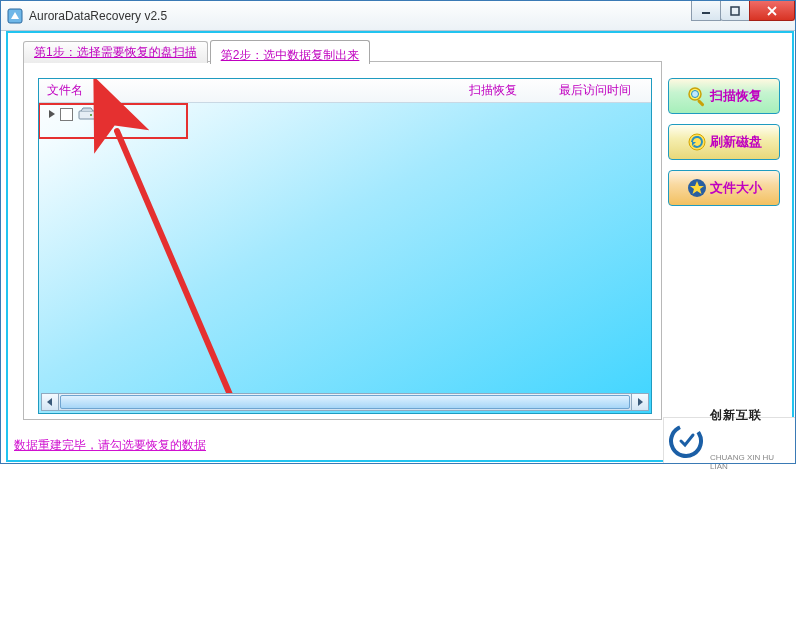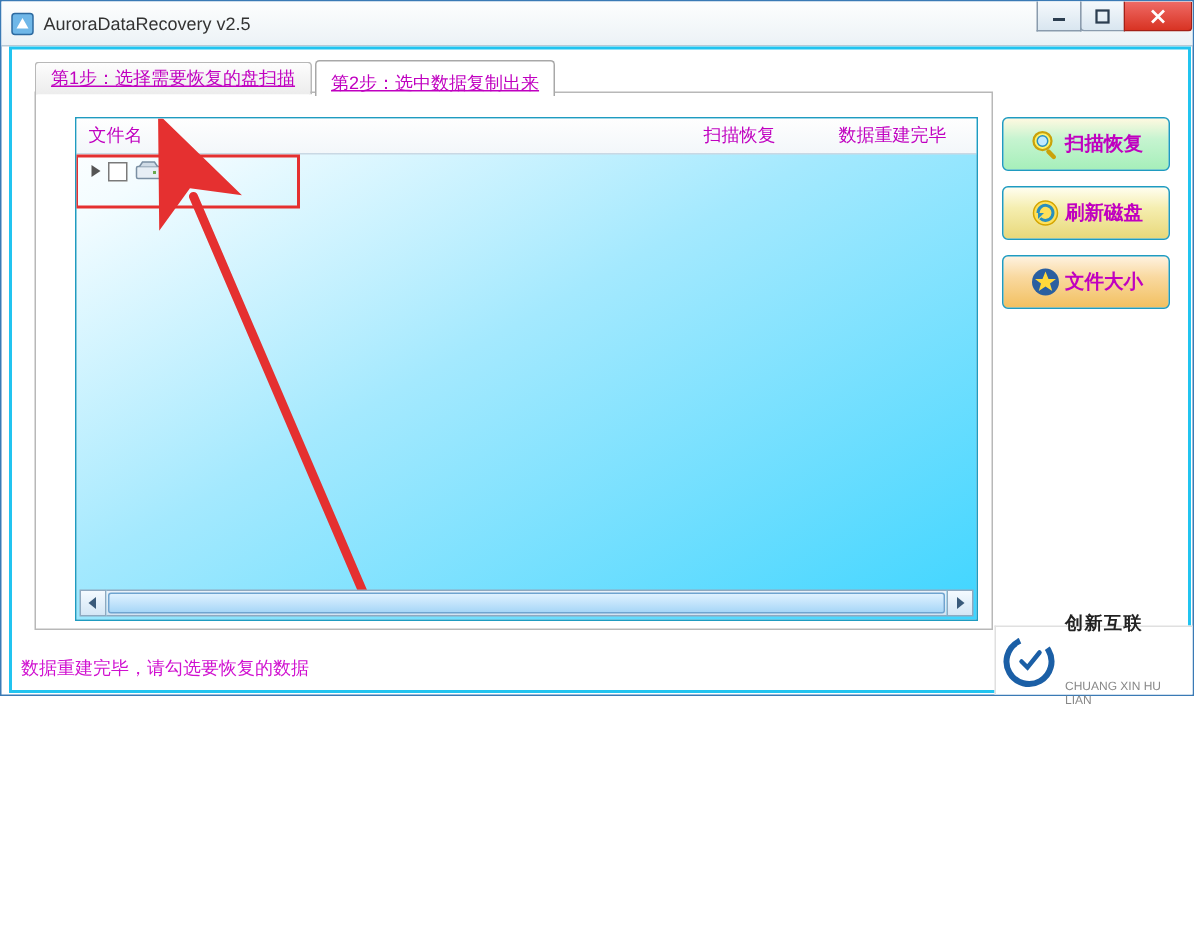--- a/index.html
+++ b/index.html
@@ -92,21 +92,20 @@
   }
 
   
   .tree-pane {
     position: absolute;
     left: 30px; right: 140px;
     top: 45px; bottom: 46px;
     border: 1px solid #1f9bc0;
     background: linear-gradient(to bottom right, #ffffff 0%, #f3fcff 10%, #a4e9fe 45%, #3fd5ff 100%);
     overflow: hidden;
-    margin-left: 12px;
   }
   .tree-header {
     height: 24px;
     background: linear-gradient(#fefefe, #f3f7fa);
     border-bottom: 1px solid #c9d8e4;
     display: flex; align-items: center;
     font-size: 12px;
     color: #c000c0;
   }
   .tree-header .col { padding: 0 8px; white-space:nowrap; }
@@ -187,21 +186,21 @@
   }
   .abtn.g1 { background:linear-gradient(#fff9e0,#c6f4d0 40%, #a6efba); }
   .abtn.g2 { background:linear-gradient(#fffef0,#f5eeb0 40%, #e8d87a);text-align:right; }
   .abtn.g3 { background:linear-gradient(#fef2e0,#f9d9a0 40%, #f2c060); }
   .abtn .ico { width:22px;height:22px; }
   .abtn .ico svg { width:22px;height:22px; display:block; }
 
   
   .statusbar {
     position:absolute; left:6px; right:6px; bottom:6px;
-    font-size:12px; color:#d010d0;
+    font-size:12px; color:#d010d0;text-decoration:underline;
   }
 
   
   .watermark {
     position:absolute; right:0; bottom:0;
     width:132px; height:46px;
     background:#fff;
     border-left:1px solid #e0e0e0;
     border-top:1px solid #e0e0e0;
     display:flex; align-items:center; gap:6px;
@@ -257,21 +256,21 @@
       <div class="tab active">
         <span class="tab-step-label">第2步：选中数据复制出来</span>
       </div>
     </div>
     <div class="tab-panel-border"></div>
 
     <div class="tree-pane">
       <div class="tree-header">
         <div class="col name">文件名</div>
         <div class="col size">扫描恢复</div>
-        <div class="col date">数据重建完毕</div>
+        <div class="col date">最后访问时间</div>
       </div>
 
       <div class="tree-row">
         <span class="triangle"></span>
         <span class="chk"></span>
         <span class="drive-icon">
           <svg viewBox="0 0 18 14">
             <rect x="1" y="4" width="16" height="8" rx="1" fill="#e6eef5" stroke="#7a8fa3"></rect>
             <rect x="12" y="7" width="2" height="2" fill="#6aa84f"></rect>
             <path d="M3 4 L5 1 L13 1 L15 4" fill="#cfdbe6" stroke="#7a8fa3"></path>

